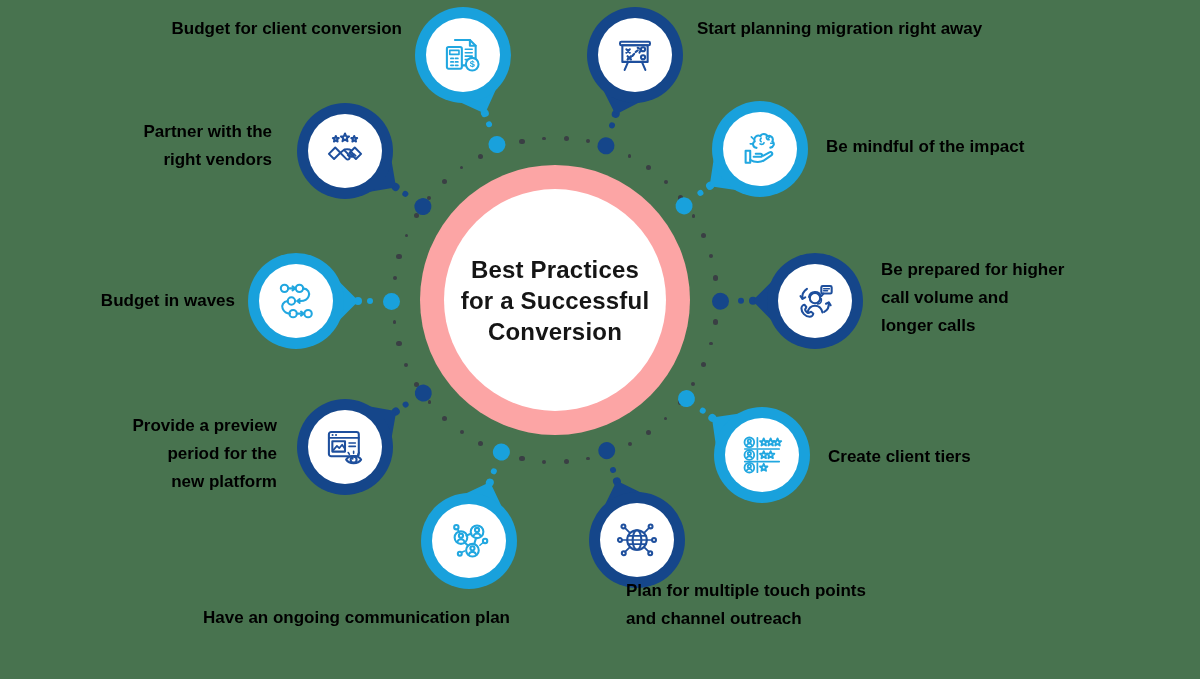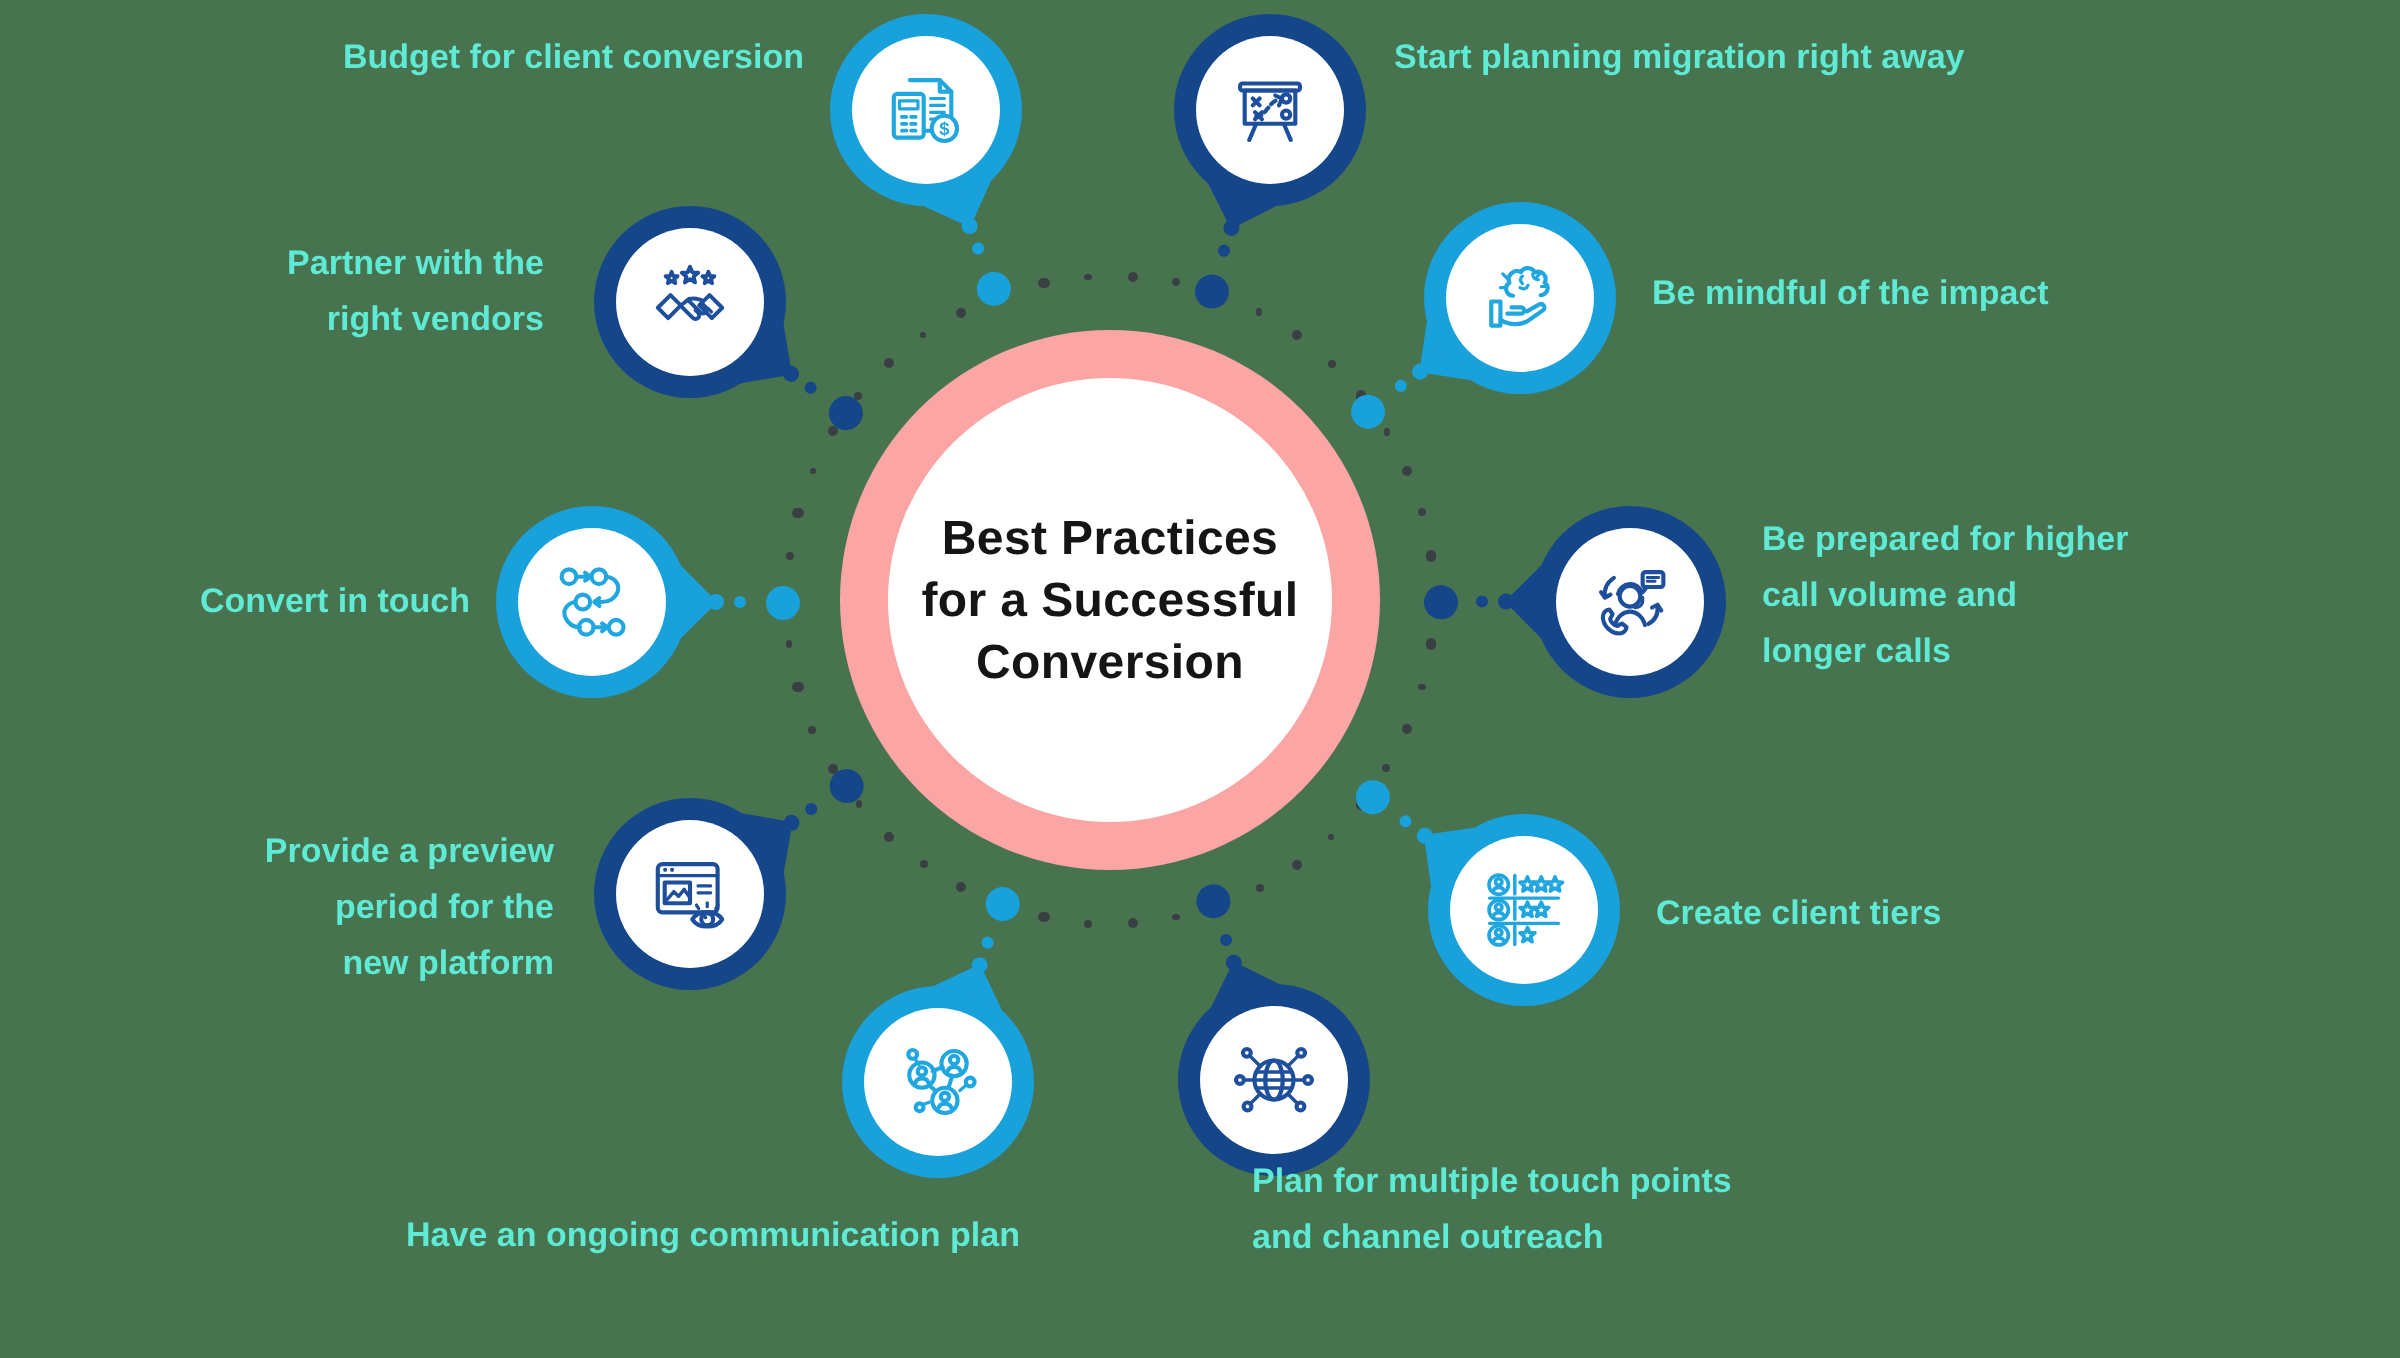--- a/index.html
+++ b/index.html
@@ -21,21 +21,21 @@
   .node .tail{position:absolute;left:50%;top:50%;width:32px;height:32px;margin:-16px 0 0 -16px;background:var(--c);border-radius:4px;transform:rotate(var(--a)) translateX(40px) rotate(45deg);}
   .node .ring{position:absolute;inset:0;border-radius:50%;background:var(--c);}
   .node .inner{position:absolute;inset:11px;background:#fff;border-radius:50%;display:flex;align-items:center;justify-content:center;}
   .node .inner svg{color:var(--ic);}
   .cdot{position:absolute;left:50%;top:50%;width:var(--s);height:var(--s);margin:calc(var(--s) / -2) 0 0 calc(var(--s) / -2);border-radius:50%;background:var(--c);transform:rotate(var(--a)) translateX(var(--d));}
   .cd1{--d:62px;--s:8px;}
   .cd2{--d:74px;--s:6px;}
   .cd3{--d:95px;--s:17px;}
 
   
-  .label{position:absolute;font-size:17px;font-weight:600;line-height:28px;color:#5eead4;z-index:5;}
+  .label{position:absolute;font-size:17px;font-weight:600;line-height:28px;color:#000000;z-index:5;}
   .label.r{text-align:right;}
   .label.l{text-align:left;}
 
   svg{display:block;}
 </style>
 </head>
 <body>
 
 <div class="canvas">
 
@@ -348,20 +348,20 @@
   </div>
   <div class="label r" style="left:148px;top:604px;width:362px;">
     <div>Have an ongoing communication plan</div>
   </div>
   <div class="label r" style="left:97px;top:412px;width:180px;">
     <div>Provide a preview</div>
     <div>period for the</div>
     <div>new platform</div>
   </div>
   <div class="label r" style="left:55px;top:287px;width:180px;">
-    <div>Convert in touch</div>
+    <div>Budget in waves</div>
   </div>
   <div class="label r" style="left:92px;top:118px;width:180px;">
     <div>Partner with the</div>
     <div>right vendors</div>
   </div>
 
 </div>
 
 </body></html>

